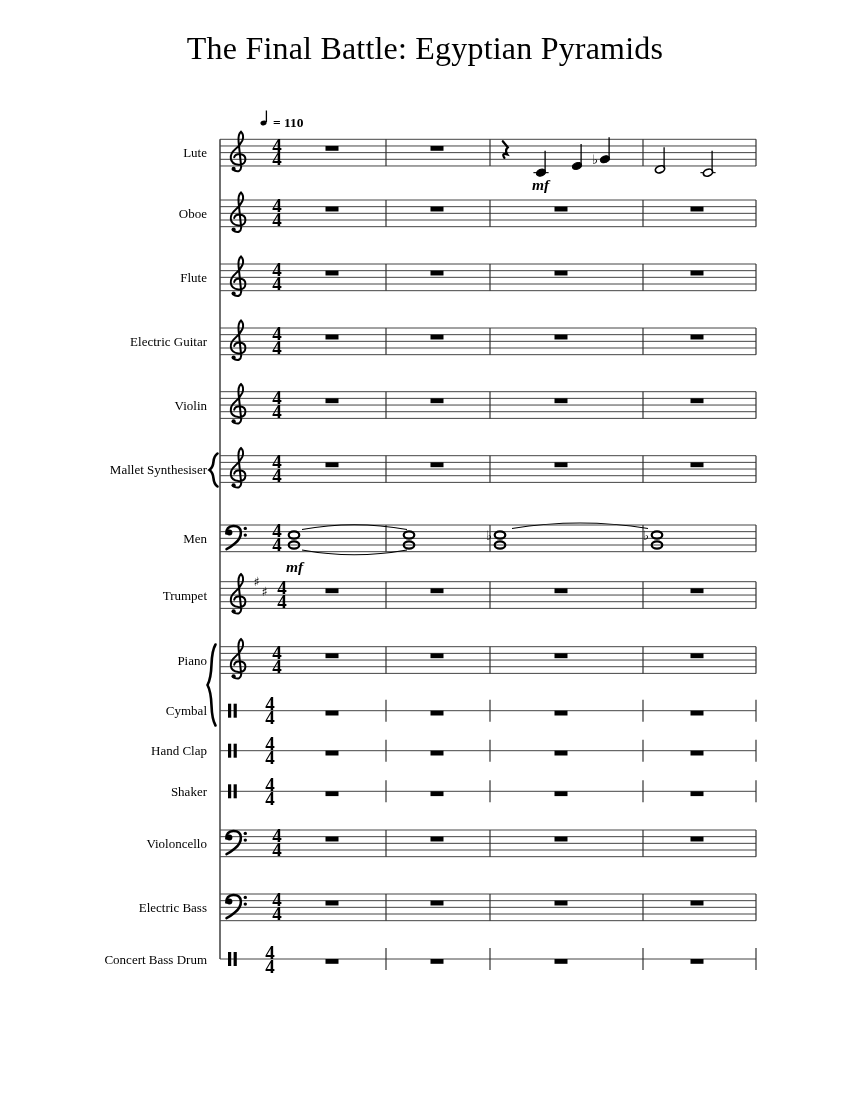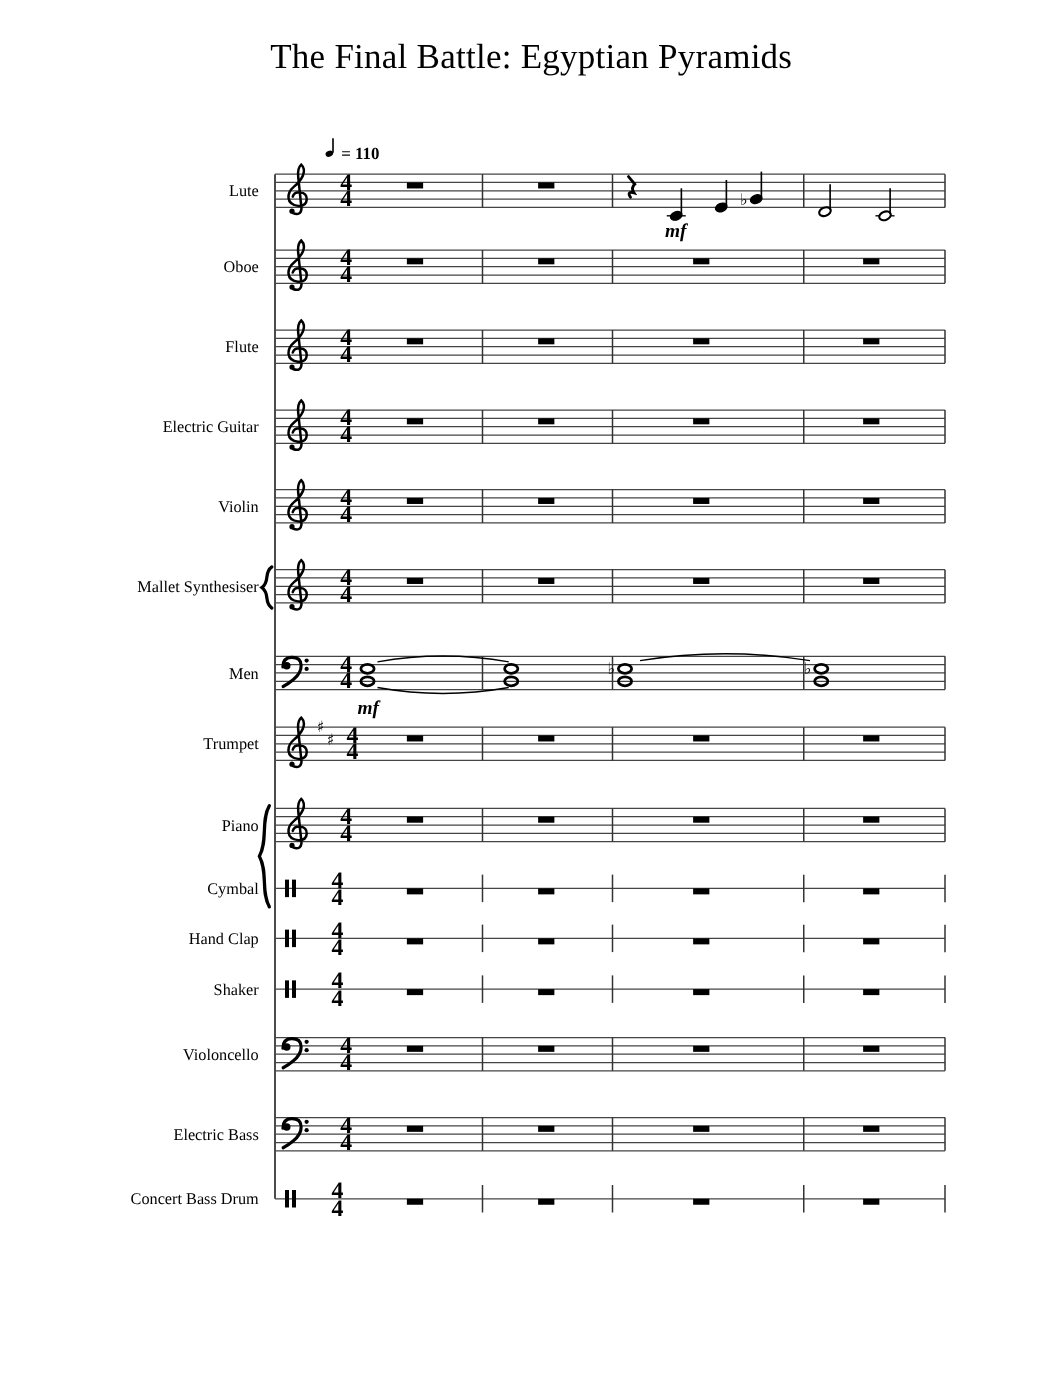--- a/index.html
+++ b/index.html
@@ -1,19 +1,19 @@
 <!DOCTYPE html>
 <html><head>
 <meta charset="utf-8">
 <style>
   html,body{margin:0;padding:0;background:#fff;}
   .page{position:relative;width:850px;height:1100px;background:#ffffff;overflow:hidden;
         font-family:"Liberation Serif", serif;color:#000;}
   .title{position:absolute;top:30px;left:0;width:850px;text-align:center;
-         font-size:28px;font-weight:400;letter-spacing:.2px;}
+         font-size:32px;font-weight:400;letter-spacing:.2px;}
   svg{position:absolute;top:0;left:0;}
   text{fill:#000;}
 </style>
 </head>
 <body>
 
 <div class="page">
   <div class="title">The Final Battle: Egyptian Pyramids</div>
   <svg id="score" width="850" height="1100" viewBox="0 0 850 1100">
       <line x1="220" y1="139.3" x2="220" y2="959" stroke="#333" stroke-width="1.4"></line>

